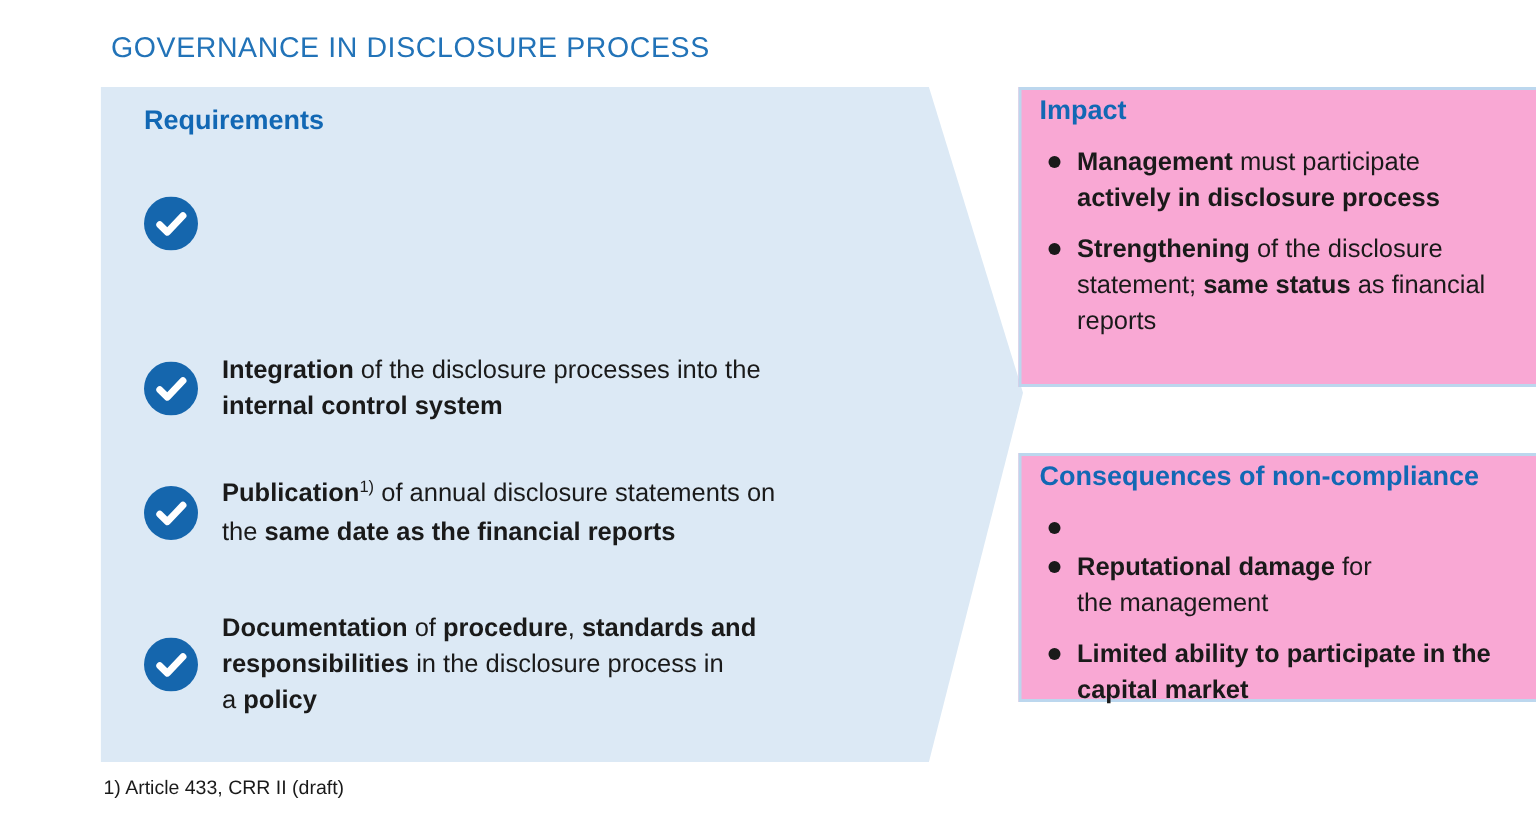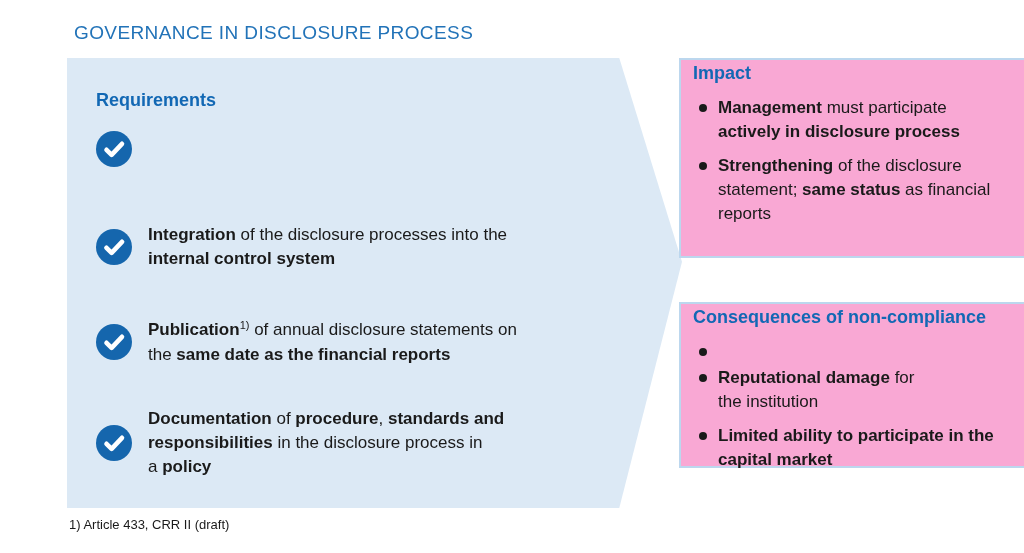--- a/index.html
+++ b/index.html
@@ -30,21 +30,21 @@
   }
 
   
   .arrow-panel {
     position: absolute; left: 23px; top: 58px;
     width: 615px; height: 450px;
     background: var(--panel);
     clip-path: polygon(0 0, 89.8% 0, 100% 45.3%, 89.8% 100%, 0 100%);
   }
   .req-heading {
-    position: absolute; left: 29px; top: 32px;
+    position: absolute; left: 29px; top: 12px;
     font-size: 18px; font-weight: 700;
     color: var(--heading);
   }
   .req-item {
     position: absolute; left: 29px;
     display: flex; align-items: center; gap: 16px;
     width: 505px;
   }
   .req-item .check-wrap { flex: 0 0 36px; width: 36px; height: 36px; }
   .req-text {
@@ -96,21 +96,21 @@
 
     <div class="req-item" style="top:67px; height:48px;">
       <span class="check-wrap">
         <svg width="36" height="36" viewBox="0 0 36 36">
             <circle cx="18" cy="18" r="18" fill="#1566AD"></circle>
             <path d="M10.5 18.8 L15.6 23.8 L26 12.8" fill="none" stroke="#ffffff" stroke-width="4.6" stroke-linecap="round" stroke-linejoin="round"></path>
           </svg>
       </span>
     </div>
 
-    <div class="req-item" style="top:165px; height:48px;">
+    <div class="req-item" style="top:177px; height:48px;">
       <span class="check-wrap">
         <svg width="36" height="36" viewBox="0 0 36 36">
             <circle cx="18" cy="18" r="18" fill="#1566AD"></circle>
             <path d="M10.5 18.8 L15.6 23.8 L26 12.8" fill="none" stroke="#ffffff" stroke-width="4.6" stroke-linecap="round" stroke-linejoin="round"></path>
           </svg>
       </span>
       <div class="req-text"><span class="b">Integration</span><span> of the disclosure processes into the</span><br><span class="b">internal control system</span></div>
     </div>
 
     <div class="req-item" style="top:260px; height:48px;">
@@ -146,21 +146,21 @@
     </div>
   </div>
 
   <div class="info-box consequences">
     <div class="box-heading">Consequences of non-compliance</div>
     <div class="bullet-row">
       <span class="bullet-dot"></span>
     </div>
     <div class="bullet-row">
       <span class="bullet-dot"></span>
-      <div class="bullet-text"><span class="b">Reputational damage</span><span> for</span><br><span>the institution</span></div>
+      <div class="bullet-text"><span class="b">Reputational damage</span><span> for</span><br><span>the management</span></div>
     </div>
     <div class="bullet-row">
       <span class="bullet-dot"></span>
       <div class="bullet-text"><span class="b">Limited ability to participate in the</span><br><span class="b">capital market</span></div>
     </div>
   </div>
 
   <div class="footnote">1) Article 433, CRR II (draft)</div>
 
 </div>

